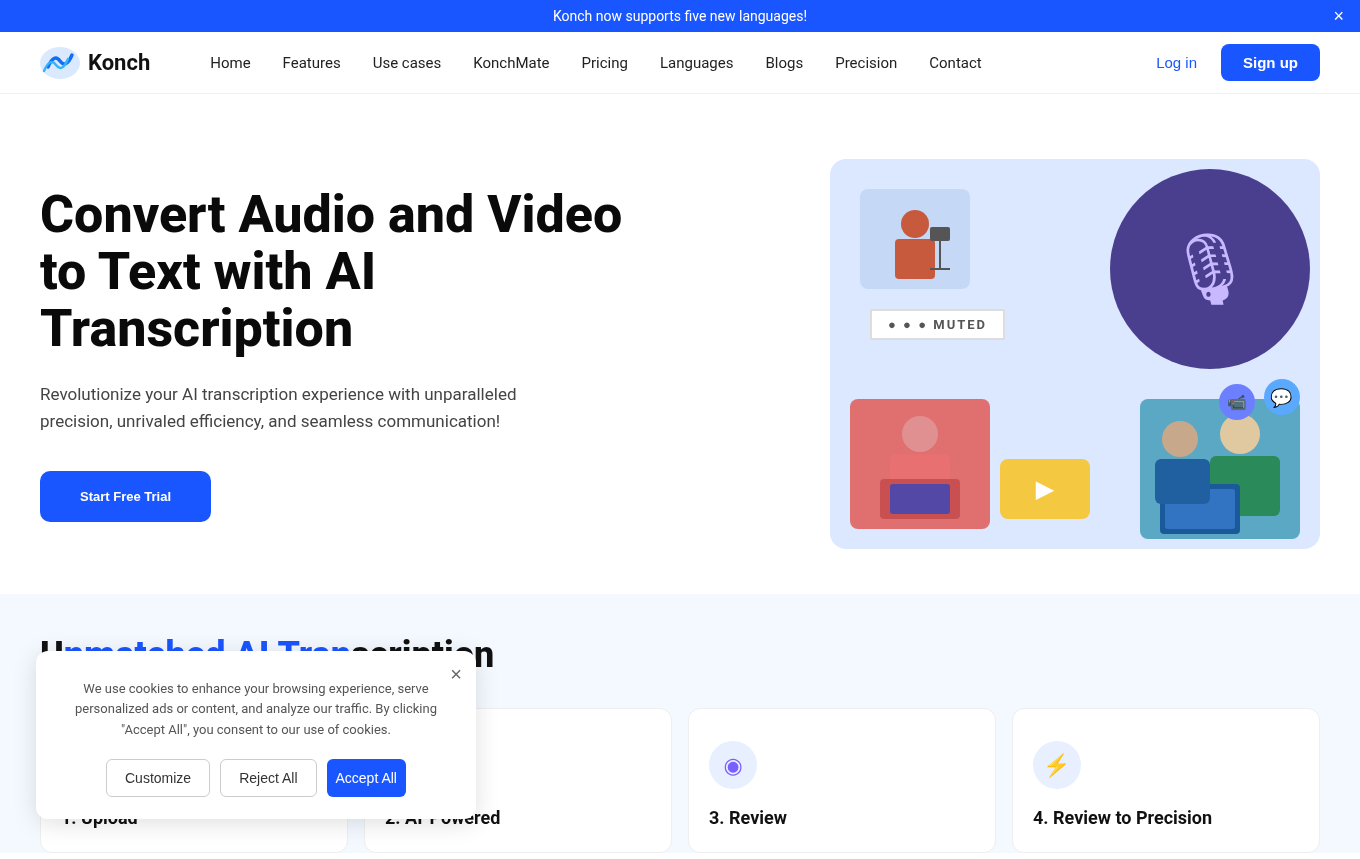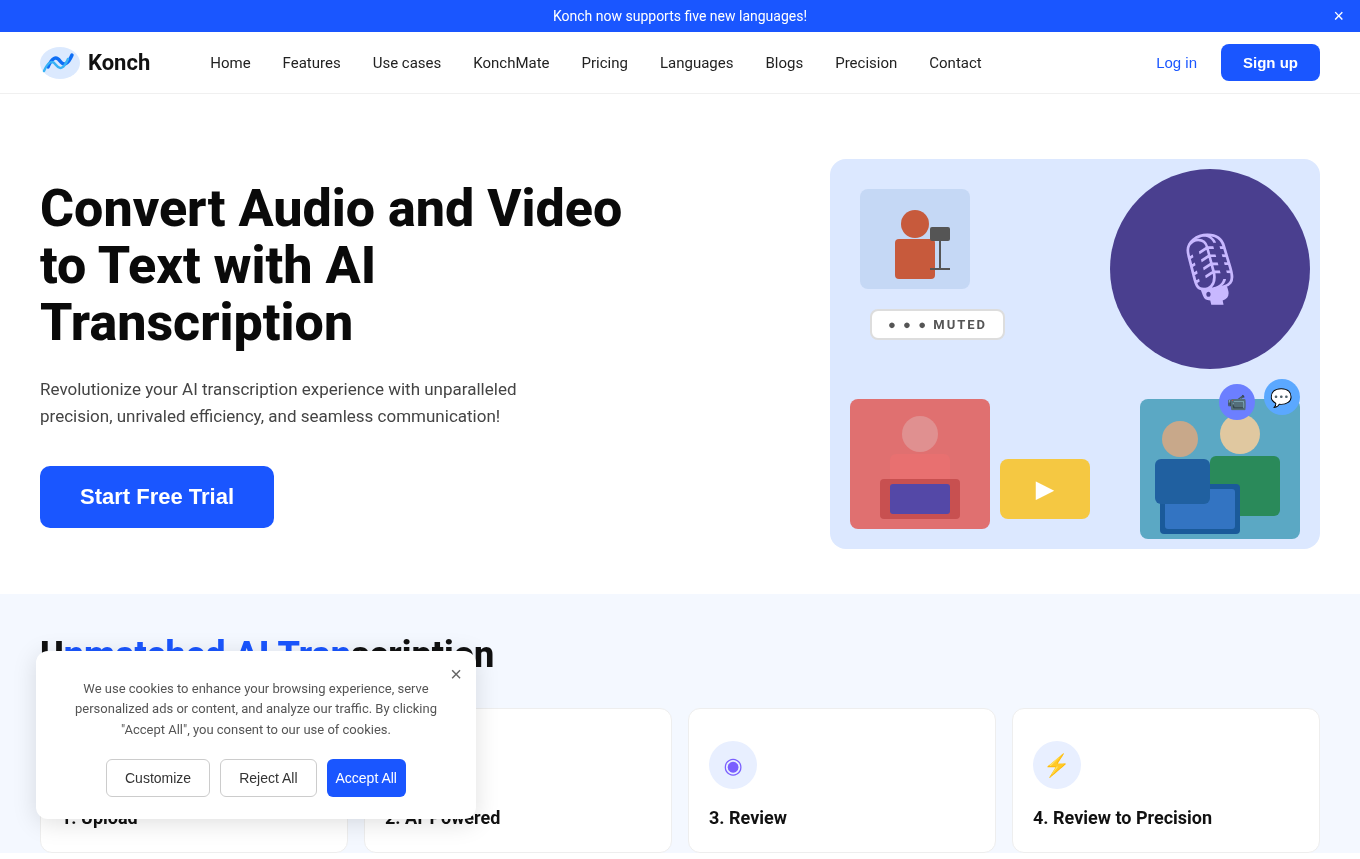--- a/index.html
+++ b/index.html
@@ -112,21 +112,21 @@
       line-height: 1.6;
       margin-bottom: 36px;
       max-width: 520px;
     }
     .btn-trial {
       background: #1a56ff;
       color: #fff;
       border: none;
       border-radius: 10px;
       padding: 18px 40px;
-      font-size: 22px;
+      font-size: 13px;
       font-weight: 600;
       cursor: pointer;
     }
     .hero-right {
       flex: 1;
       display: flex;
       justify-content: flex-end;
     }
     .hero-illustration {
       width: 490px;
@@ -164,21 +164,21 @@
       display: flex;
       align-items: flex-end;
       justify-content: center;
       overflow: hidden;
     }
     .illus-badge {
       position: absolute;
       top: 150px;
       left: 40px;
       background: #fff;
-      border-radius: 8px;
+      border-radius: 1px;
       padding: 6px 16px;
       font-size: 13px;
       font-weight: 700;
       color: #555;
       letter-spacing: 2px;
       border: 2px solid #ddd;
     }
     .illus-person-laptop {
       position: absolute;
       bottom: 20px;

